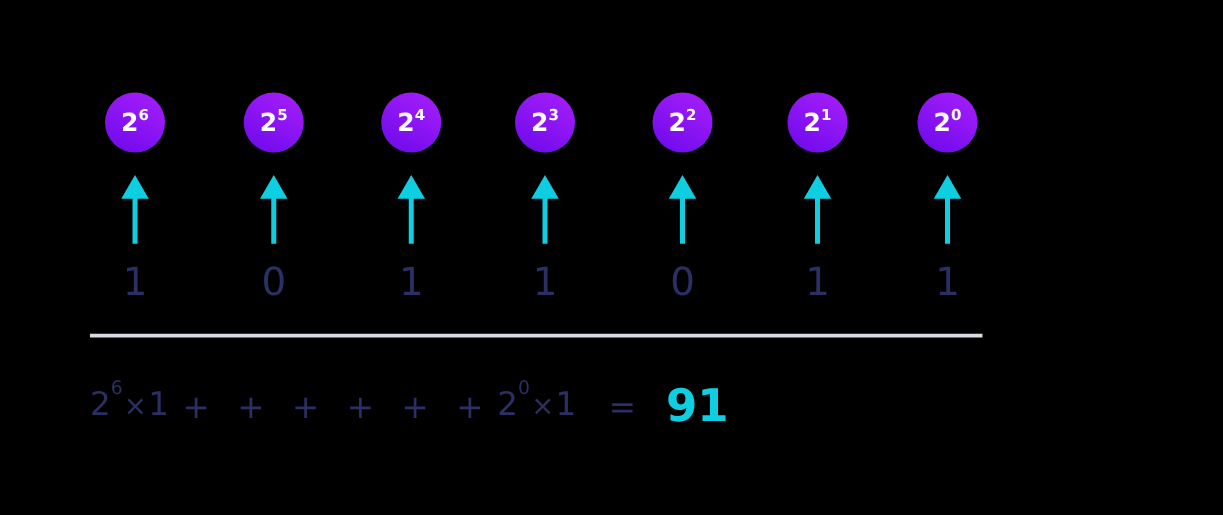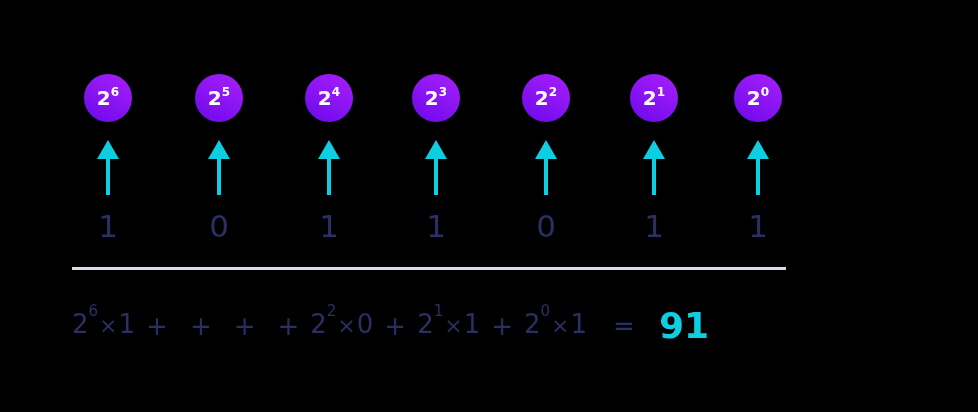--- a/index.html
+++ b/index.html
@@ -238,22 +238,20 @@
     </div>
 
   <div class="divider"></div>
 
   <div class="equation">
       <span class="eq-term"><span>2</span><span class="sup">6</span><span class="times">×</span><span>1</span></span>
       <span class="eq-plus">+</span>
       <span class="eq-plus">+</span>
       <span class="eq-plus">+</span>
       <span class="eq-plus">+</span>
-      <span class="eq-term"><span>2</span><span class="sup">2</span><span class="times">×</span><span>0</span></span>
-      <span class="eq-plus">+</span>
-      <span class="eq-term"><span>2</span><span class="sup">1</span><span class="times">×</span><span>1</span></span>
+      <span class="eq-plus">+</span>
       <span class="eq-plus">+</span>
       <span class="eq-term"><span>2</span><span class="sup">0</span><span class="times">×</span><span>1</span></span>
       <span class="eq-equals">=</span>
       <span class="eq-result">91</span>
     </div>
 
 </div>
 
 </body></html>

